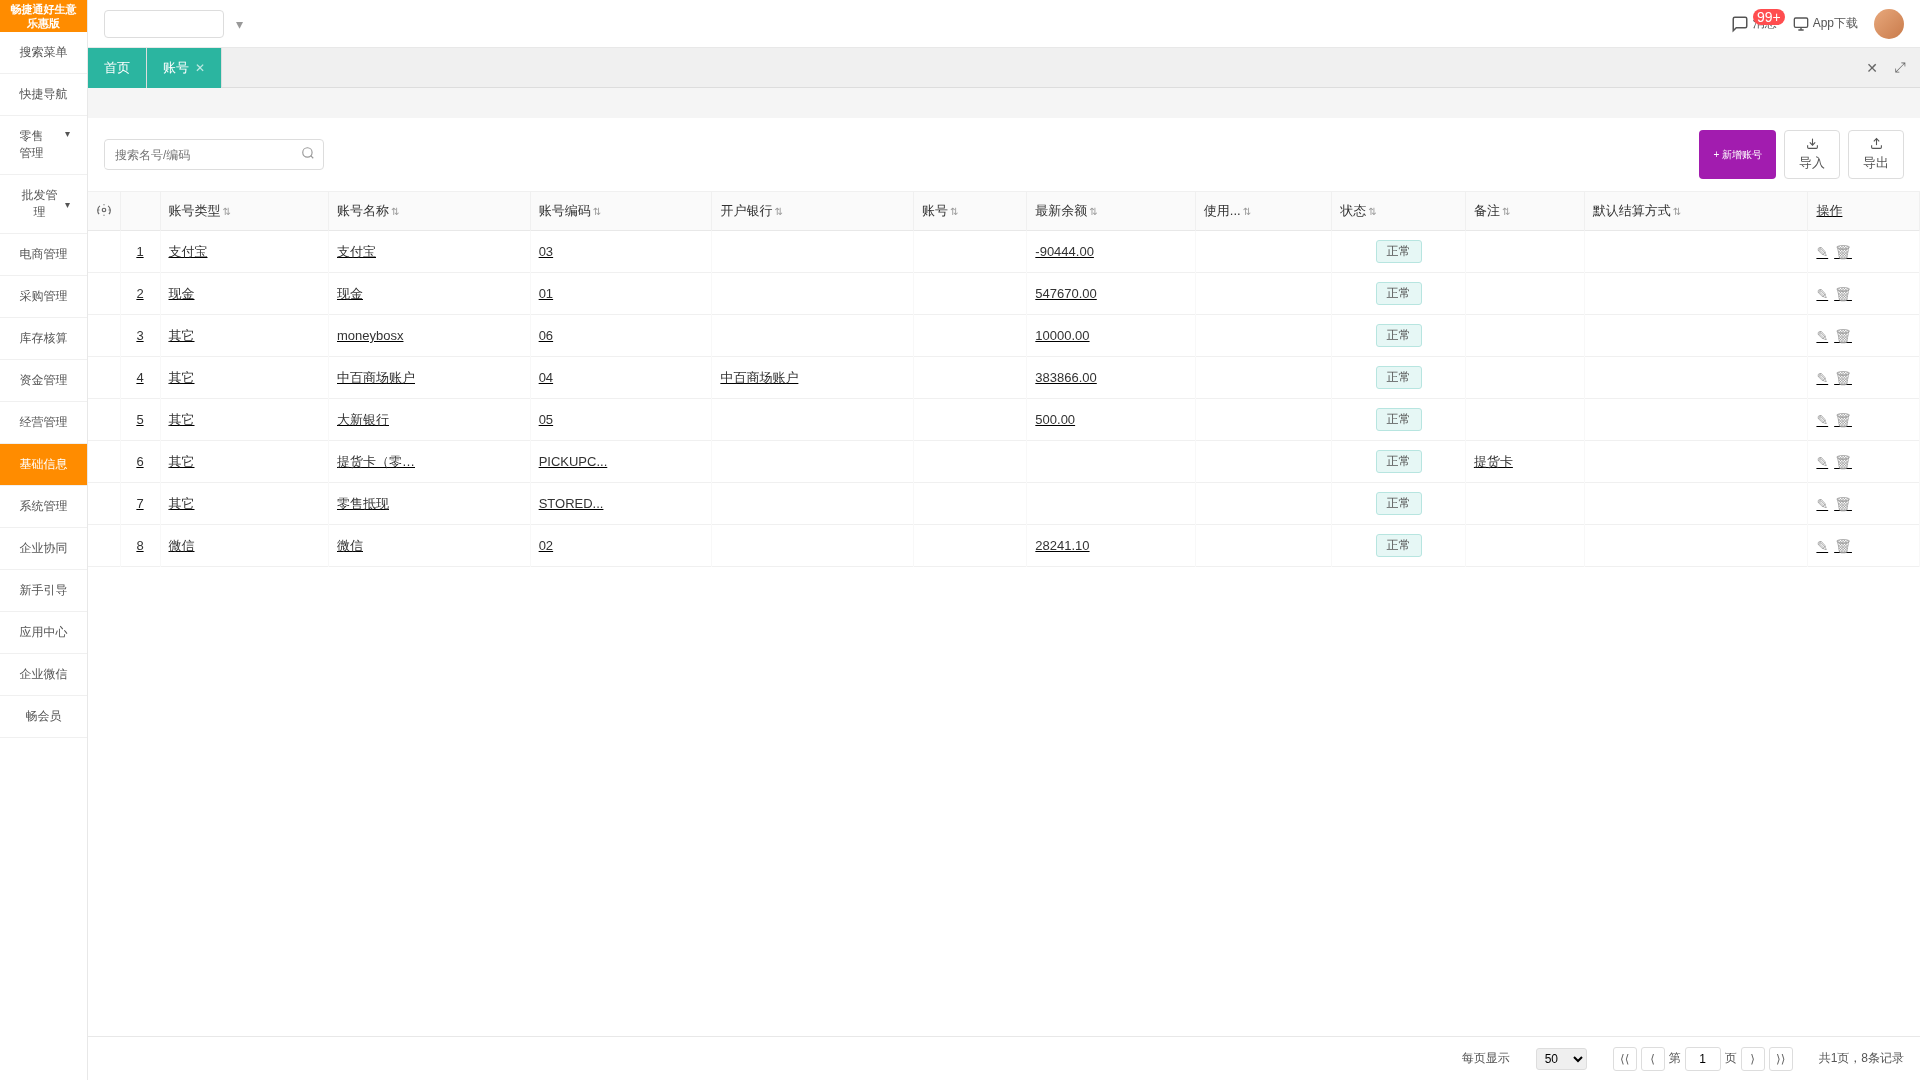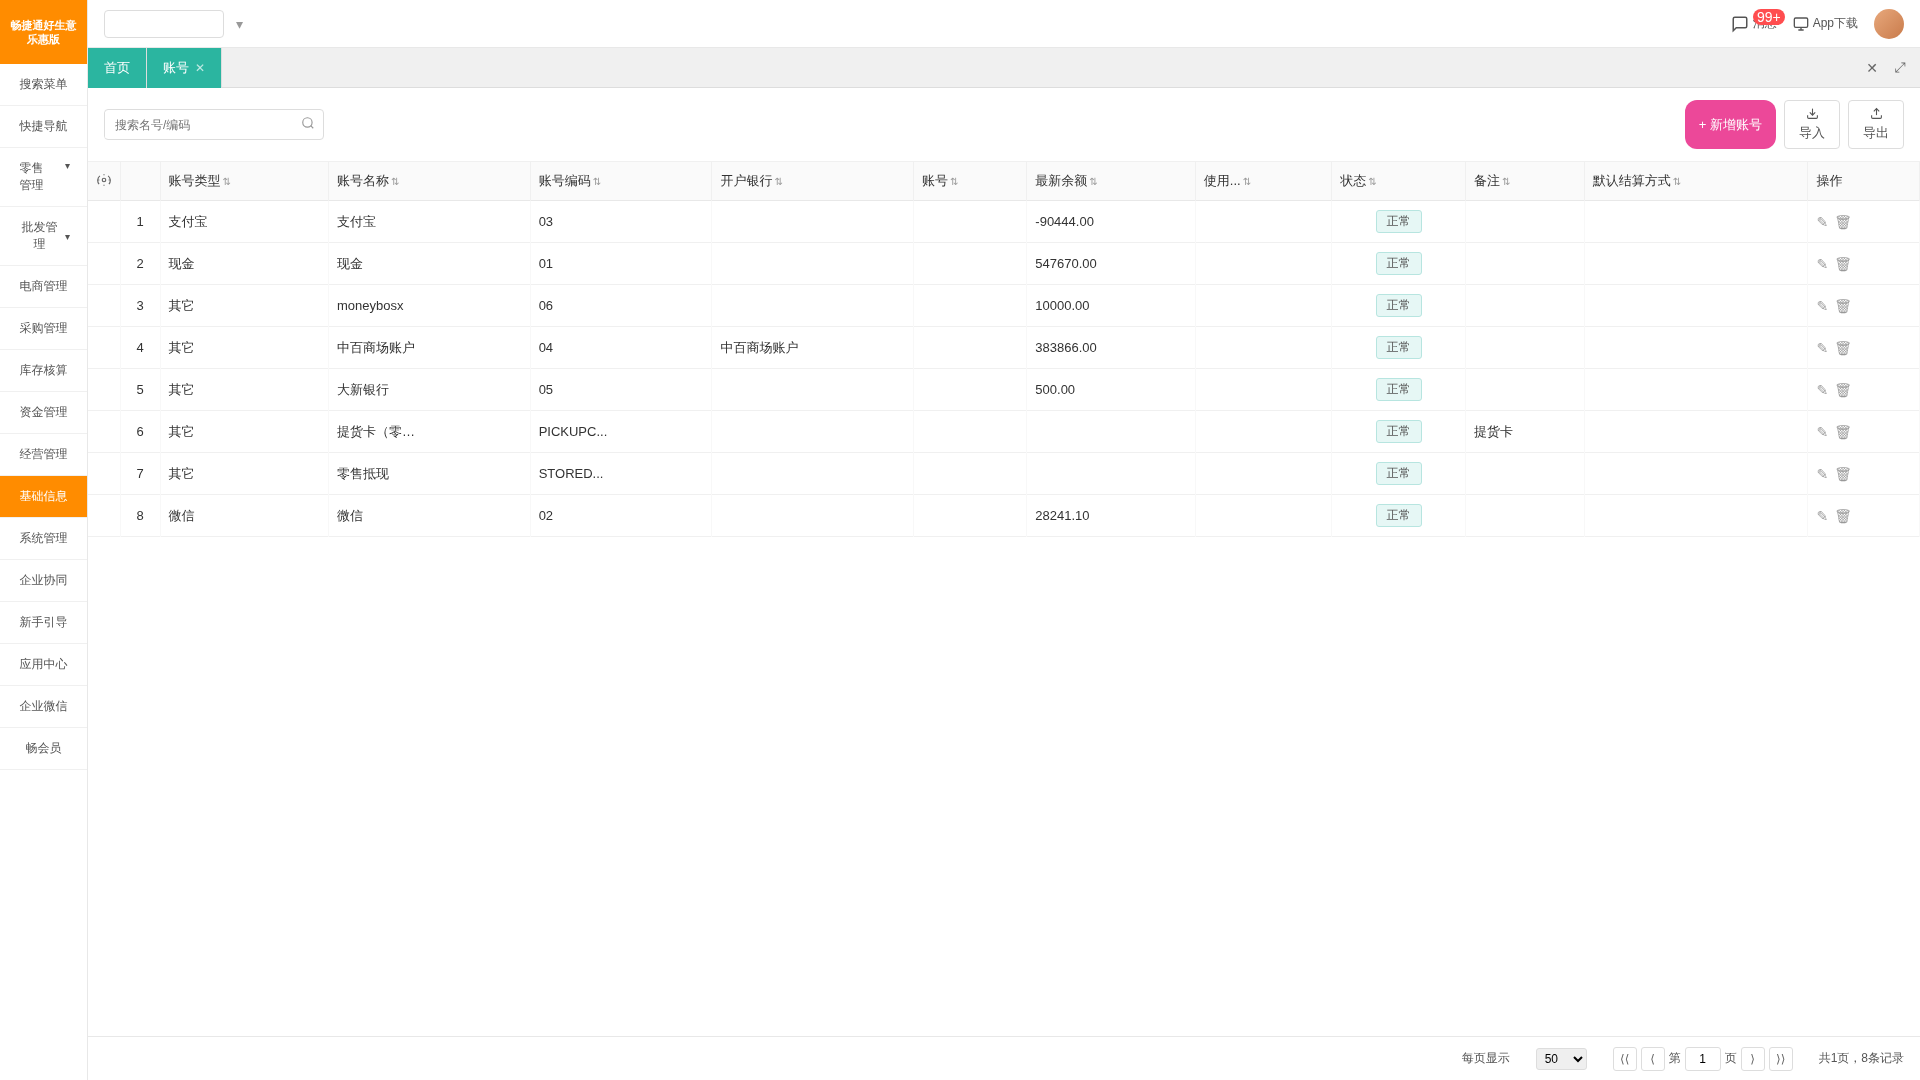--- a/index.html
+++ b/index.html
@@ -10,21 +10,21 @@
       width: 88px;
       background: #fff;
       display: flex;
       flex-direction: column;
       border-right: 1px solid #e8e8e8;
       height: 1080px;
       flex-shrink: 0;
     }
     .sidebar-logo {
       background: #ff8c00;
-      height: 64px;
+      height: 32px;
       display: flex;
       align-items: center;
       justify-content: center;
       padding: 4px;
     }
     .sidebar-logo-text {
       color: white;
       font-size: 11px;
       font-weight: bold;
       text-align: center;
@@ -165,20 +165,21 @@
       color: #666;
     }
 
     
     .content {
       flex: 1;
       background: #fff;
       display: flex;
       flex-direction: column;
       overflow: hidden;
+      margin-top: 30px;
     }
 
     
     .toolbar {
       padding: 12px 16px;
       display: flex;
       align-items: center;
       justify-content: space-between;
       border-bottom: 1px solid #f0f0f0;
     }
@@ -203,26 +204,26 @@
       border: none;
       padding: 6px 8px;
       cursor: pointer;
       color: #999;
     }
     .toolbar-right {
       display: flex;
       gap: 8px;
     }
     .btn-add {
-      background: #ec4899;
+      background: #a21caf;
       color: white;
       border: none;
-      border-radius: 12px;
+      border-radius: 4px;
       padding: 6px 14px;
-      font-size: 13px;
+      font-size: 10px;
       cursor: pointer;
       display: flex;
       align-items: center;
       gap: 4px;
     }
     .btn-outline {
       background: white;
       color: #555;
       border: 1px solid #ddd;
       border-radius: 4px;
@@ -237,20 +238,21 @@
 
     
     .table-wrapper {
       flex: 1;
       overflow: auto;
     }
     table {
       width: 100%;
       border-collapse: collapse;
       font-size: 13px;
+      text-decoration: underline;
     }
     thead tr {
       background: #fafafa;
       border-bottom: 1px solid #e8e8e8;
     }
     thead th {
       padding: 10px 8px;
       text-align: left;
       font-weight: 500;
       color: #333;

